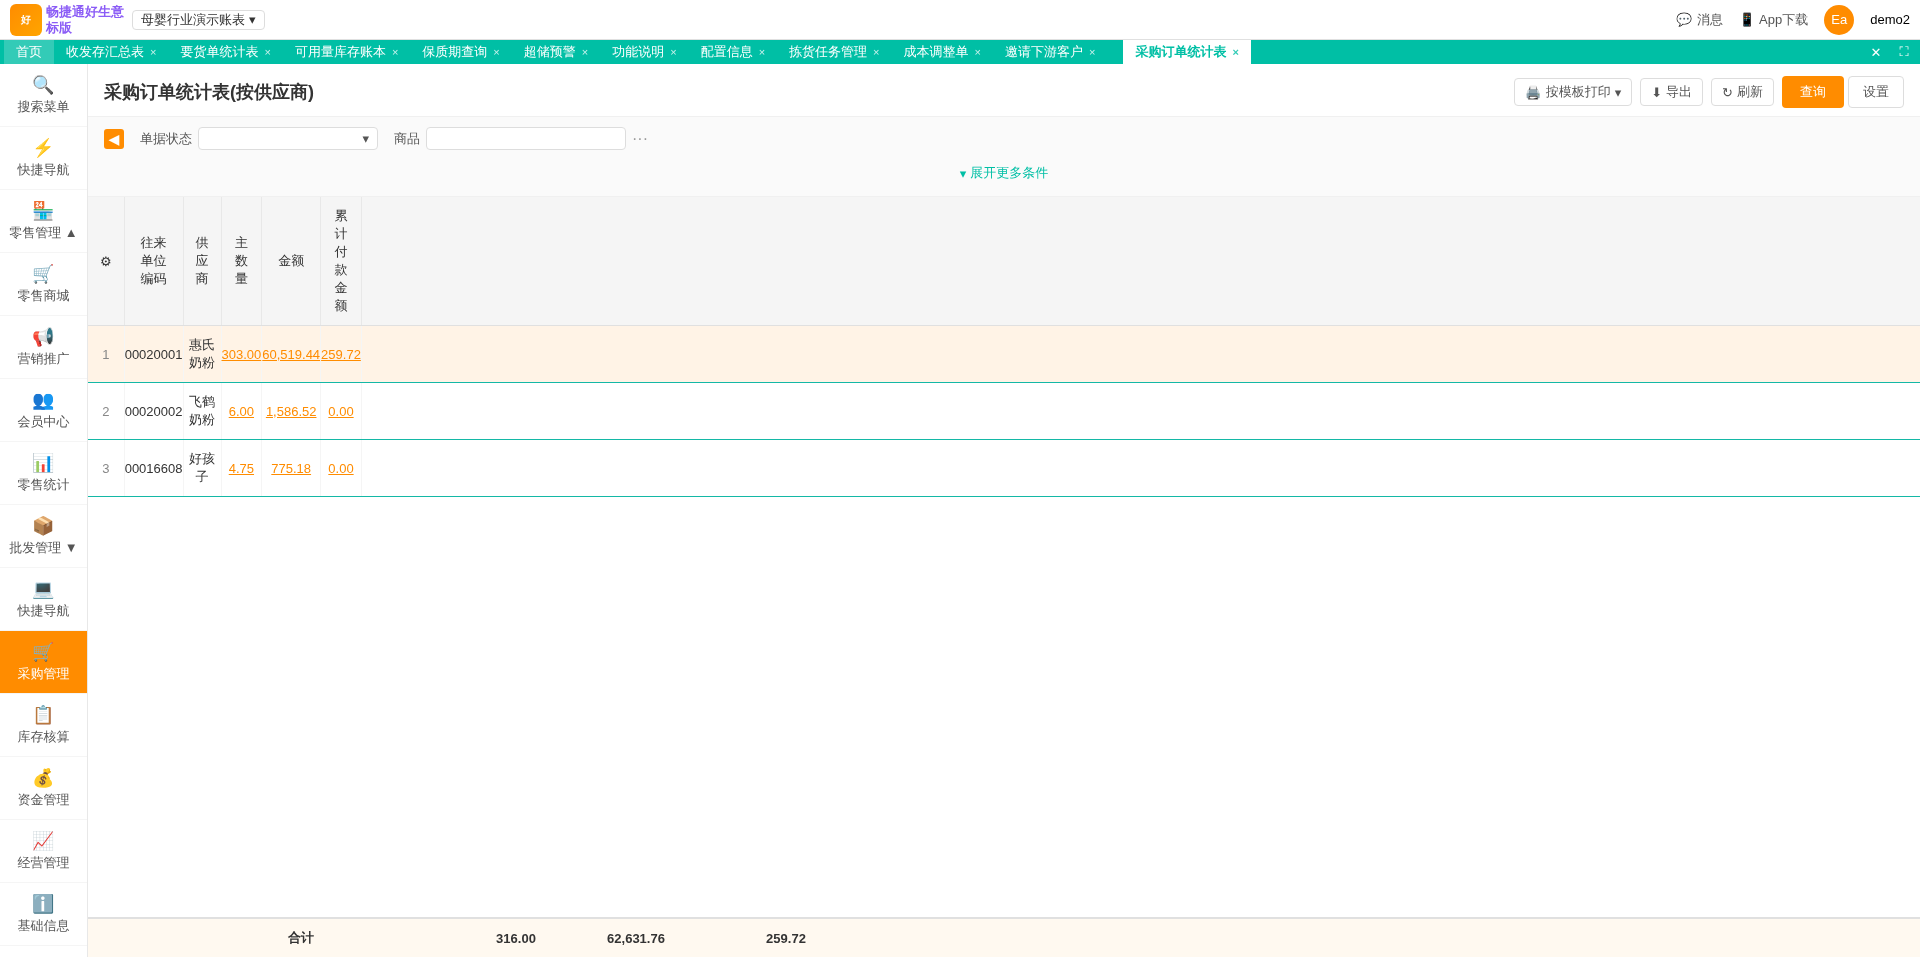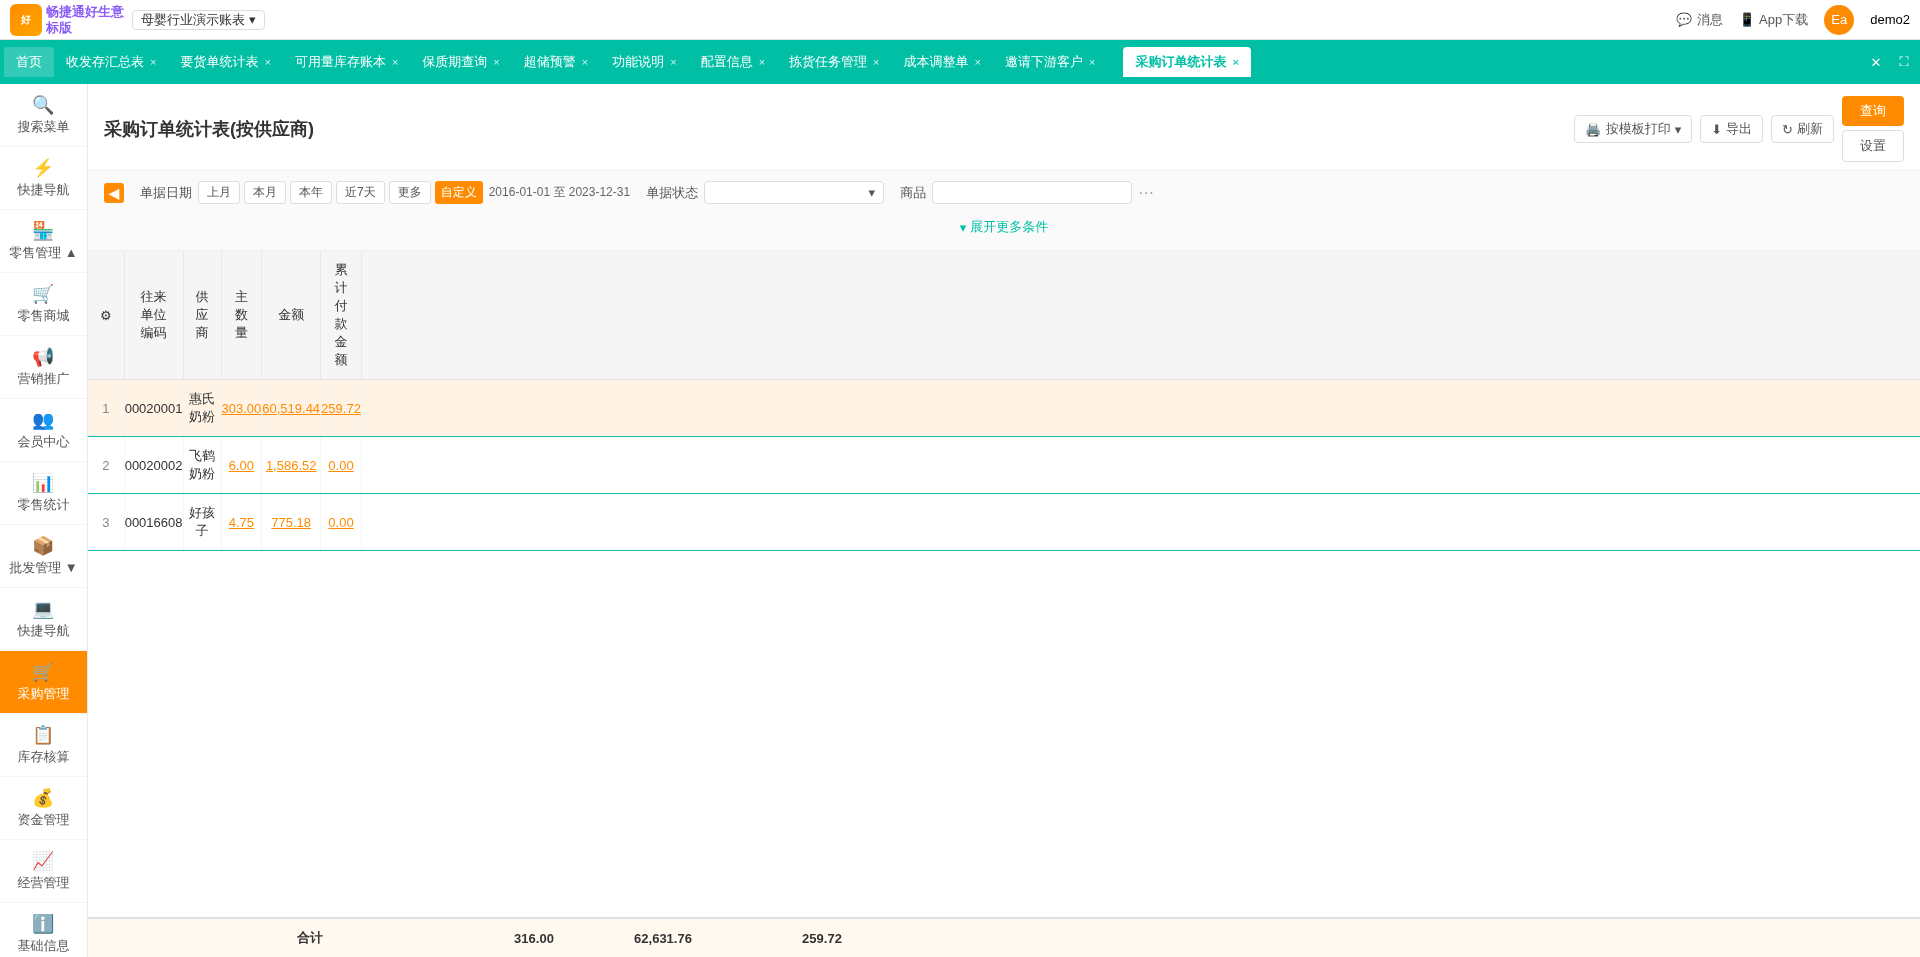--- a/index.html
+++ b/index.html
@@ -10,21 +10,21 @@
     .top-bar-left { display: flex; align-items: center; gap: 8px; }
     .logo-area { display: flex; align-items: center; gap: 4px; }
     .logo-icon { width: 32px; height: 32px; background: linear-gradient(135deg, #ff8c00, #ffa500); border-radius: 6px; display: flex; align-items: center; justify-content: center; color: white; font-size: 10px; font-weight: bold; }
     .logo-text { color: #8b5cf6; font-size: 12px; font-weight: bold; line-height: 1.2; }
     .workspace-selector { display: flex; align-items: center; gap: 4px; color: #333; font-size: 13px; cursor: pointer; padding: 0 8px; border: 1px solid #ddd; border-radius: 4px; height: 20px; }
     .top-bar-right { display: flex; align-items: center; gap: 16px; }
     .top-icon-btn { display: flex; align-items: center; gap: 4px; color: #555; cursor: pointer; font-size: 13px; }
     .avatar { width: 30px; height: 30px; border-radius: 50%; background: #ff8c00; display: flex; align-items: center; justify-content: center; color: white; font-size: 12px; }
 
     
-    .nav-tabs { background: #00bfa5; height: 44px; display: flex; align-items: center; padding: 0 4px; flex-shrink: 0; overflow: hidden; }
+    .nav-tabs { background: #00bfa5; height: 24px; display: flex; align-items: center; padding: 0 4px; flex-shrink: 0; overflow: hidden; }
     .nav-tab { display: flex; align-items: center; gap: 4px; padding: 0 12px; height: 30px; color: white; cursor: pointer; border-radius: 4px 4px 0 0; font-size: 13px; white-space: nowrap; }
     .nav-tab.active { background: white; color: #00bfa5; font-weight: bold; margin-left: 16px; }
     .nav-tab .close-x { font-size: 11px; opacity: 0.8; margin-left: 2px; }
     .nav-tab.home { background: rgba(255,255,255,0.2); }
     .nav-end-btns { margin-left: auto; display: flex; align-items: center; gap: 4px; }
     .nav-end-btn { color: white; cursor: pointer; width: 24px; height: 24px; display: flex; align-items: center; justify-content: center; border-radius: 3px; }
 
     
     .main-layout { display: flex; flex: 1; overflow: hidden; }
 
@@ -66,21 +66,21 @@
     thead th:last-child { border-right: none; }
     tbody td { padding: 10px 0; text-align: center; border-bottom: 1px solid #14b8a6; border-right: 1px solid #f5f5f5; font-size: 13px; color: #333; }
     tbody td:last-child { border-right: none; }
     tbody tr:nth-child(1) { background: #fff3e6; }
     tbody tr:nth-child(2) { background: white; }
     tbody tr:nth-child(3) { background: white; }
     .link-val { color: #ff8c00; text-decoration: underline; cursor: pointer; }
     .row-num { color: #888; }
 
     
-    .table-footer { display: flex; align-items: center; padding: 10px 12px; background: #fff9f0; border-top: 2px solid #e0e0e0; gap: 14px; }
+    .table-footer { display: flex; align-items: center; padding: 10px 12px; background: #fff9f0; border-top: 2px solid #e0e0e0; gap: 5px; }
     .footer-label { font-weight: bold; color: #333; width: 375px; text-align: center; }
     .footer-val { text-align: center; font-weight: bold; color: #333; }
 
     
     .gear-col { width: 36px; }
 
     
     .toggle-btn { background: #ff8c00; border: none; color: white; width: 20px; height: 20px; border-radius: 3px; cursor: pointer; font-size: 14px; display: flex; align-items: center; justify-content: center; }
 
     
@@ -216,42 +216,30 @@
             <span>▾</span>
           </button>
           <button class="btn-export">
             <span>⬇</span>
             <span>导出</span>
           </button>
           <button class="btn-refresh">
             <span>↻</span>
             <span>刷新</span>
           </button>
-          <div style="display:flex;flex-direction:column;gap:4px;">
+          <div style="display:flex;flex-direction:row;gap:4px;">
             <button class="btn-query">查询</button>
             <button class="btn-settings">设置</button>
           </div>
         </div>
       </div>
 
       <div class="filter-bar">
         <div class="filter-row">
           <button class="toggle-btn">◀</button>
-          <div class="filter-group">
-            <span class="filter-label">单据日期</span>
-            <div class="filter-date-options">
-              <button class="filter-date-btn">上月</button>
-              <button class="filter-date-btn">本月</button>
-              <button class="filter-date-btn">本年</button>
-              <button class="filter-date-btn">近7天</button>
-              <button class="filter-date-btn">更多</button>
-              <button class="filter-date-custom">自定义</button>
-            </div>
-            <span class="filter-date-range">2016-01-01 至 2023-12-31</span>
-          </div>
           <div class="filter-group">
             <span class="filter-label">单据状态</span>
             <div class="filter-select">
               <span style="flex:1;">&nbsp;</span>
               <span>▾</span>
             </div>
           </div>
           <div class="filter-group">
             <span class="filter-label">商品</span>
             <input class="filter-input" type="text" value="" style="">

